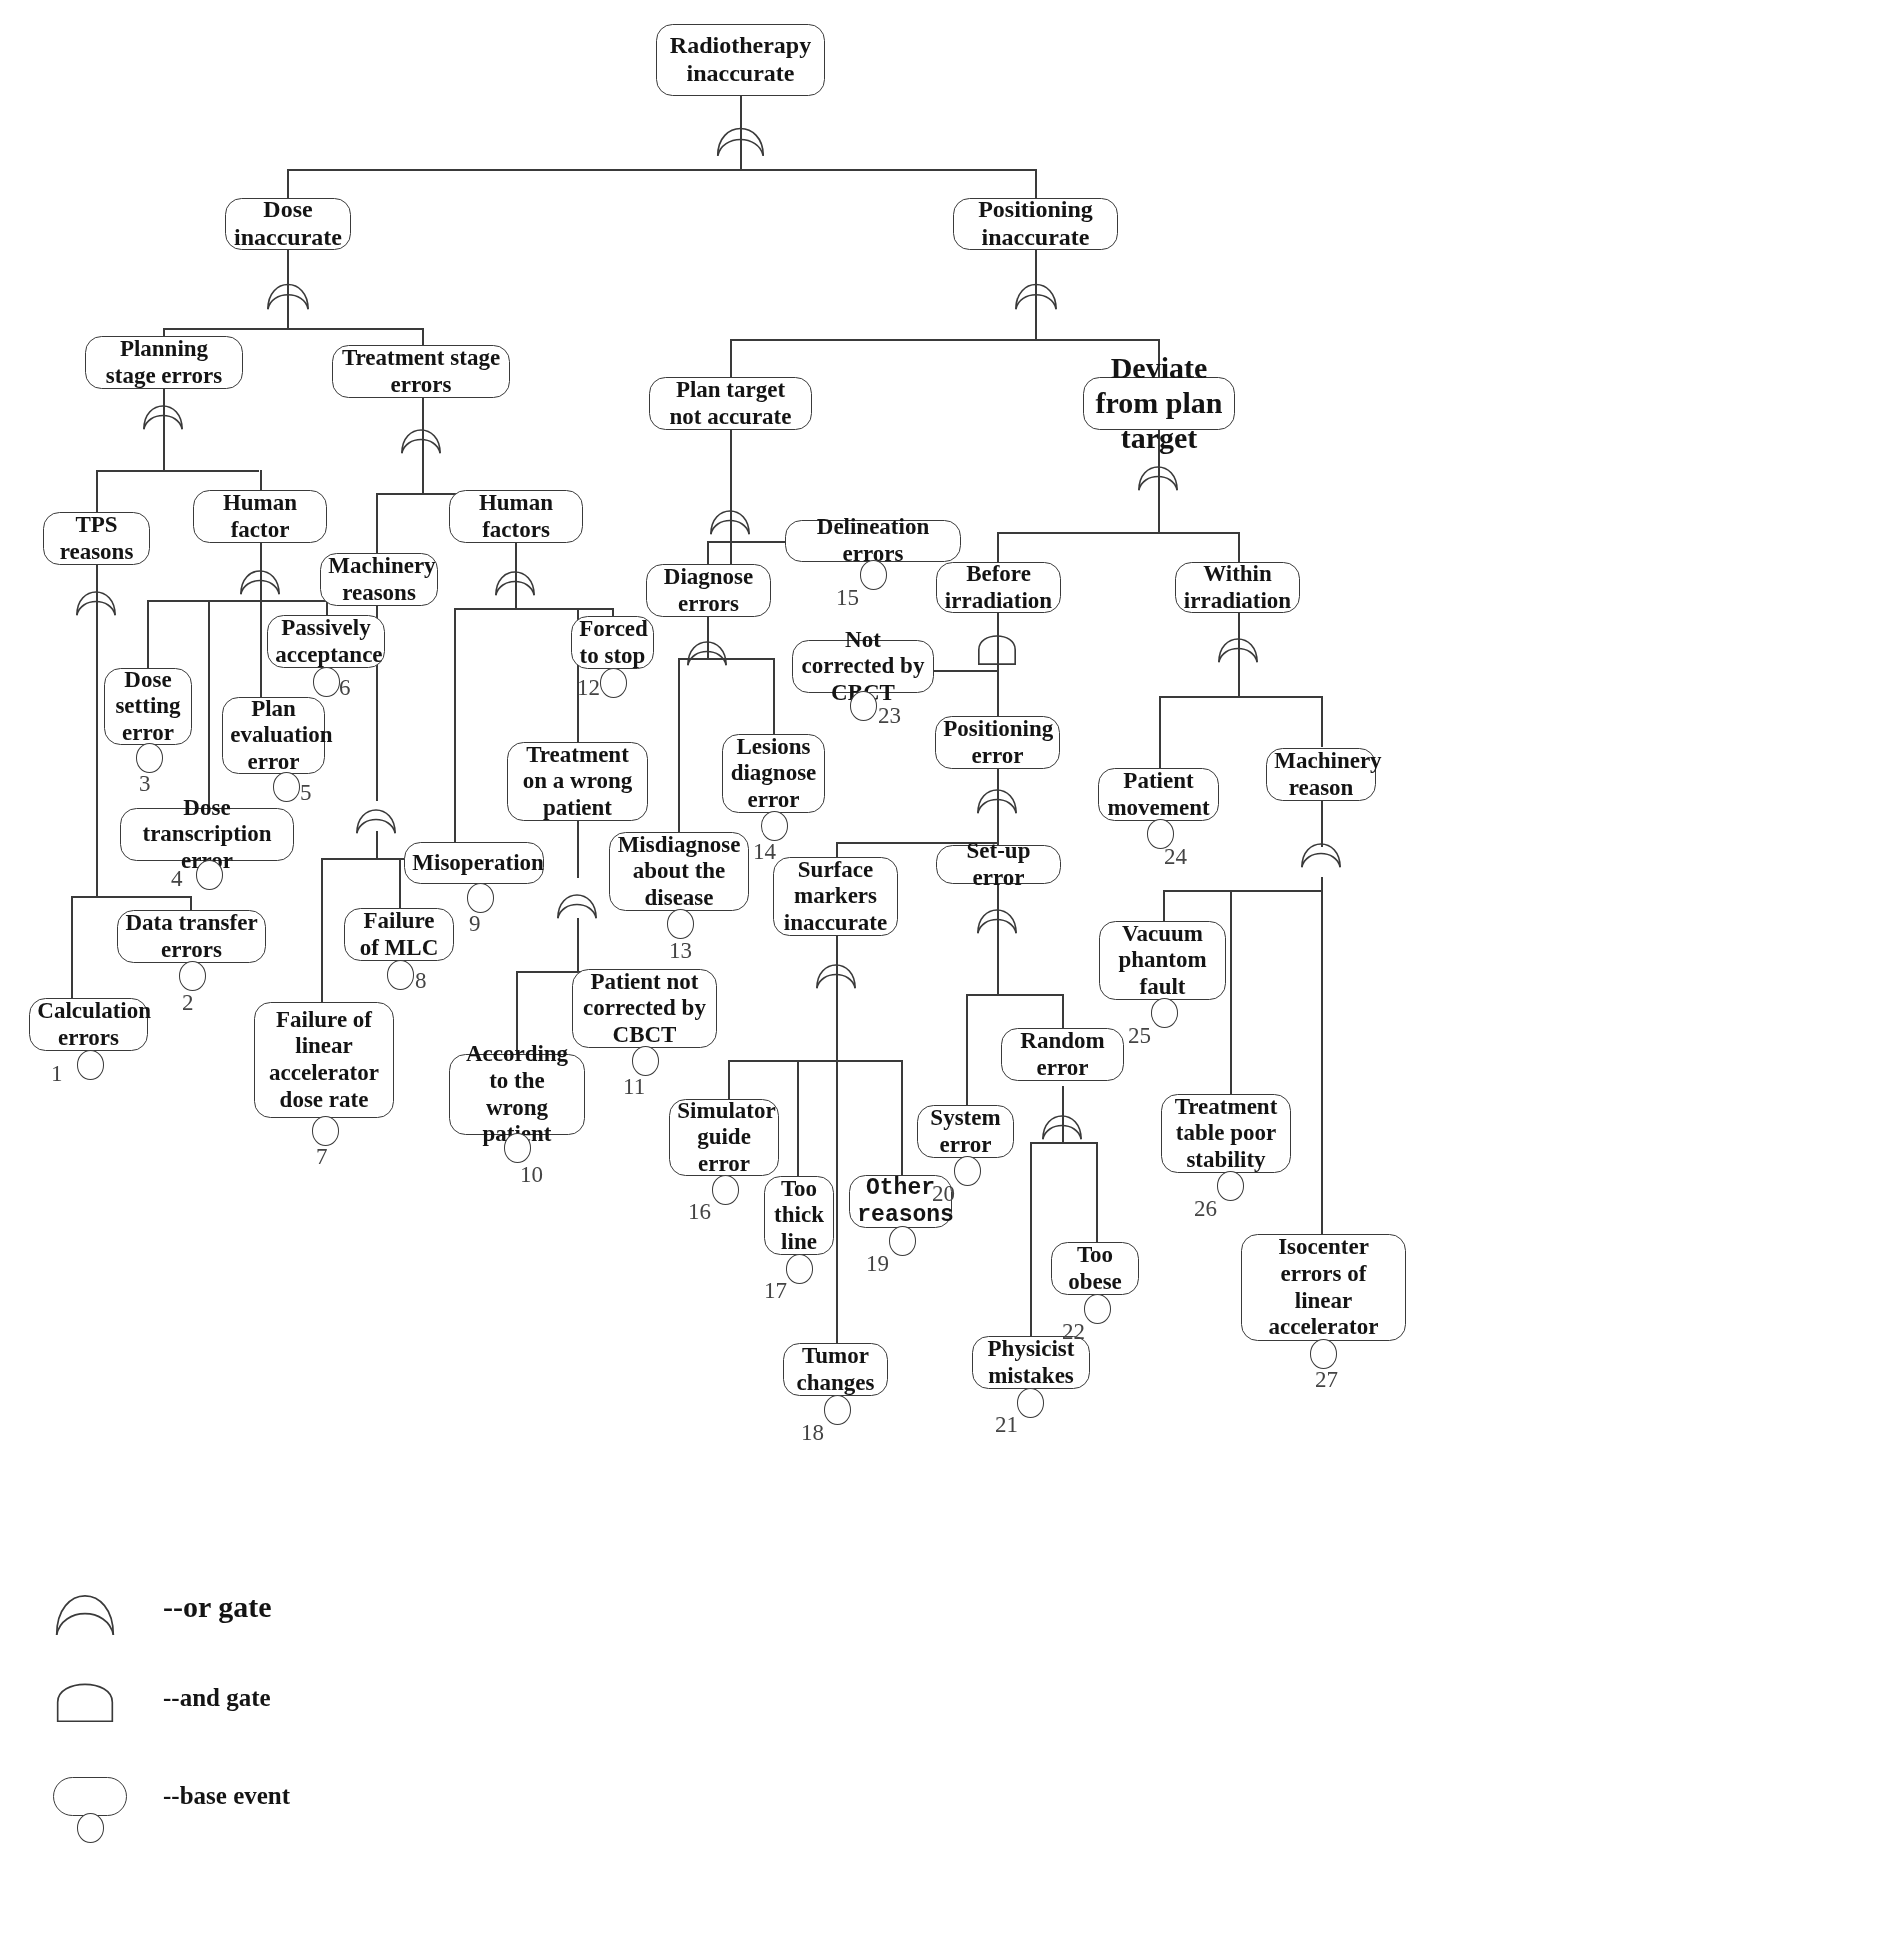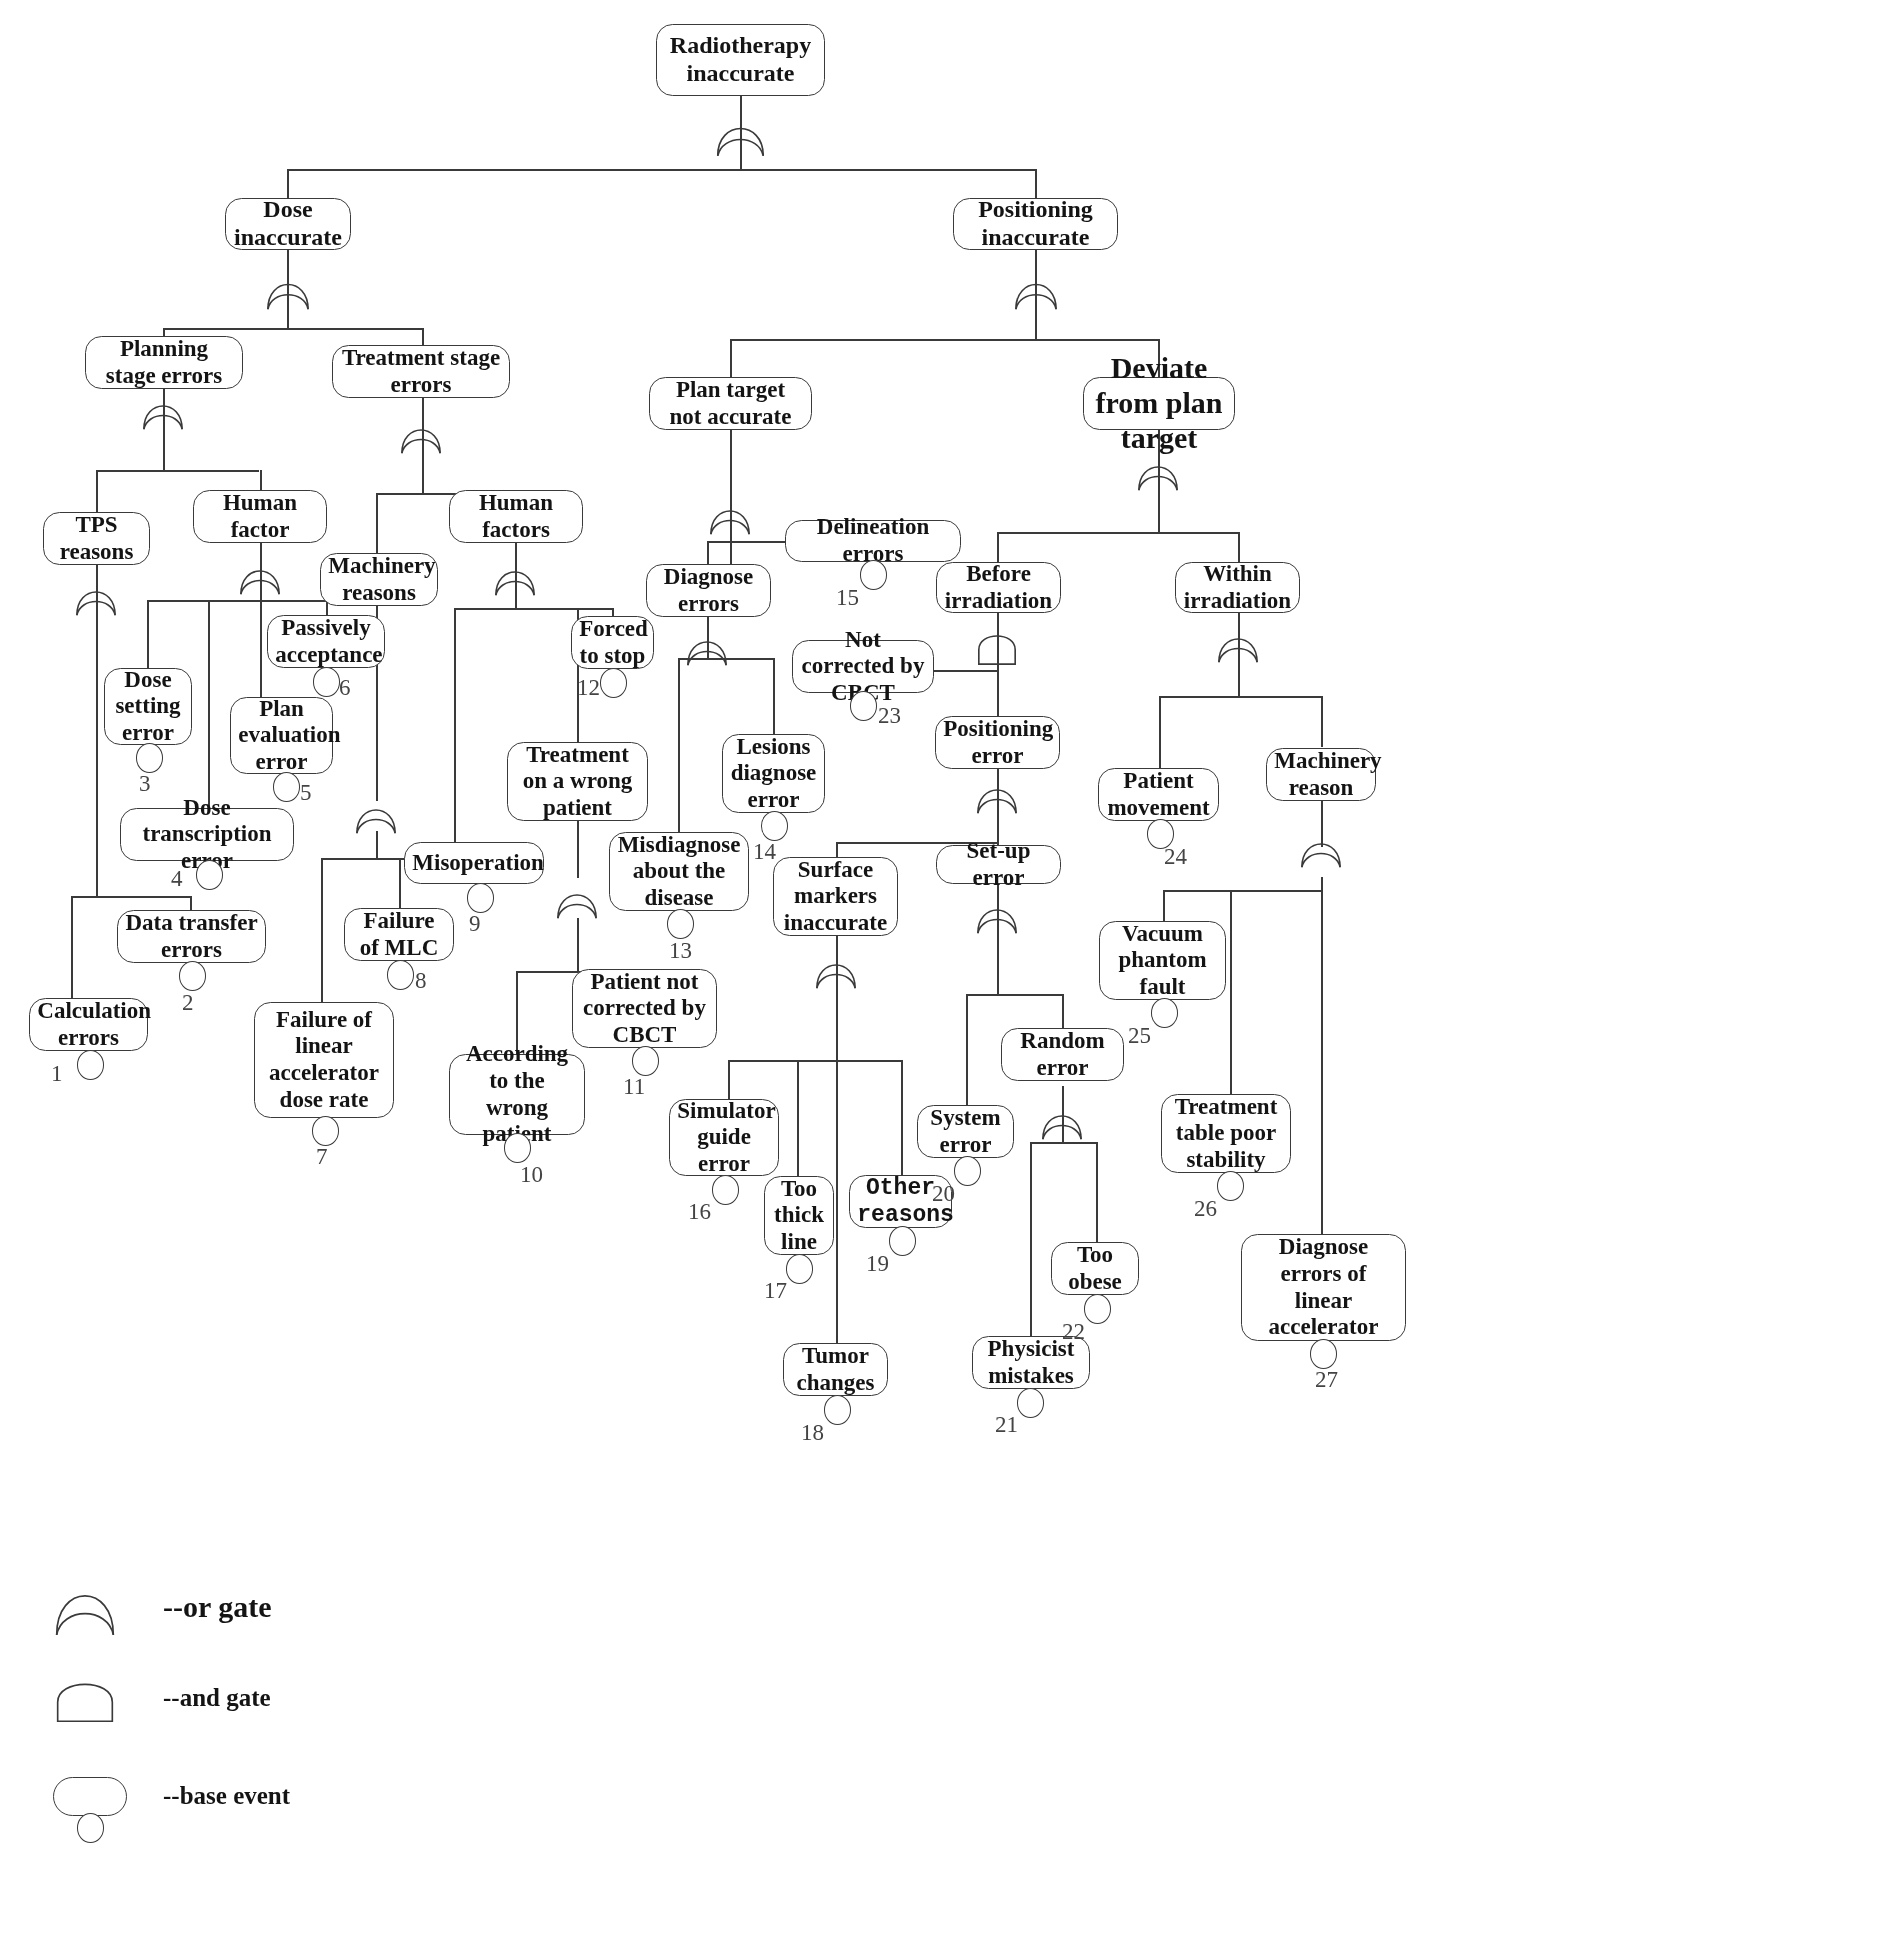--- a/index.html
+++ b/index.html
@@ -322,21 +322,21 @@
     </div>
 
   <div class="node" style="left:267px;top:615px;width:118px;height:53px;font-size:23px;">
     <span>Passively acceptance</span>
     </div>
 
   <div class="node" style="left:104px;top:668px;width:88px;height:77px;font-size:23px;">
     <span>Dose setting error</span>
     </div>
 
-  <div class="node" style="left:222px;top:697px;width:103px;height:77px;font-size:23px;margin-left:8px;">
+  <div class="node" style="left:222px;top:697px;width:103px;height:77px;font-size:23px;">
     <span>Plan evaluation error</span>
     </div>
 
   <div class="node" style="left:120px;top:808px;width:174px;height:53px;font-size:23px;">
     <span>Dose transcription error</span>
     </div>
 
   <div class="node" style="left:117px;top:910px;width:149px;height:53px;font-size:23px;">
     <span>Data transfer errors</span>
     </div>
@@ -431,21 +431,21 @@
 
   <div class="node" style="left:1099px;top:921px;width:127px;height:79px;font-size:23px;">
     <span>Vacuum phantom fault</span>
     </div>
 
   <div class="node" style="left:1161px;top:1094px;width:130px;height:79px;font-size:23px;">
     <span>Treatment table poor stability</span>
     </div>
 
   <div class="node" style="left:1241px;top:1234px;width:165px;height:107px;font-size:23px;">
-    <span>Diagnose errors of linear accelerator</span>
+    <span>Isocenter errors of linear accelerator</span>
     </div>
 
   <div class="bcirc" style="left:77px;top:1050px;width:25px;height:27.5px;"></div>
   <div class="bnum" style="left:51px;top:1061px;font-size:23px;">1</div>
 
   <div class="bcirc" style="left:179px;top:961px;width:25px;height:27.5px;"></div>
   <div class="bnum" style="left:182px;top:990px;font-size:23px;">2</div>
 
   <div class="bcirc" style="left:136px;top:743px;width:25px;height:27.5px;"></div>
   <div class="bnum" style="left:139px;top:771px;font-size:23px;">3</div>

